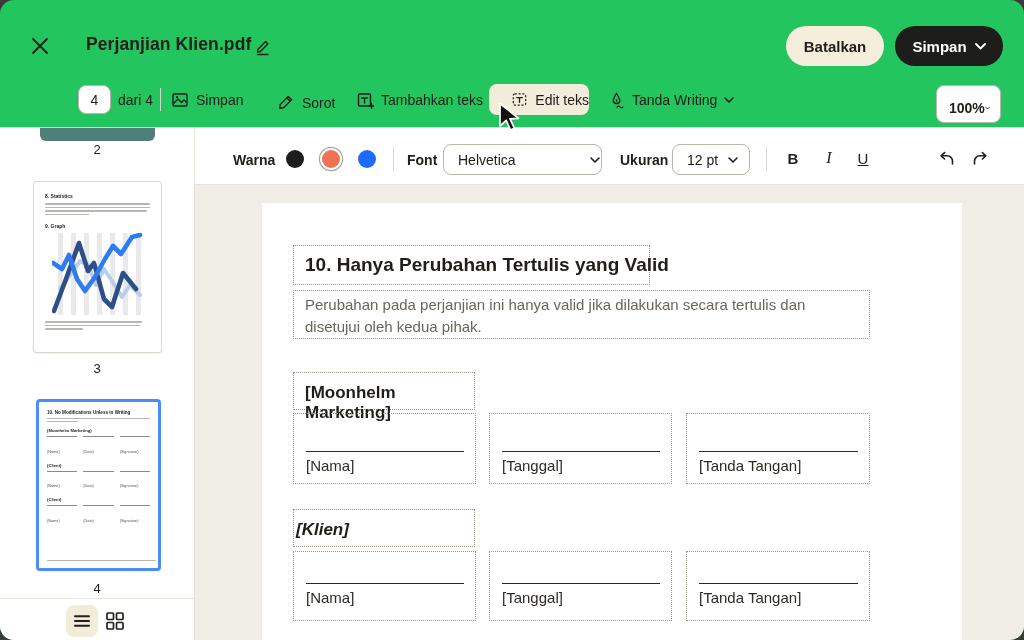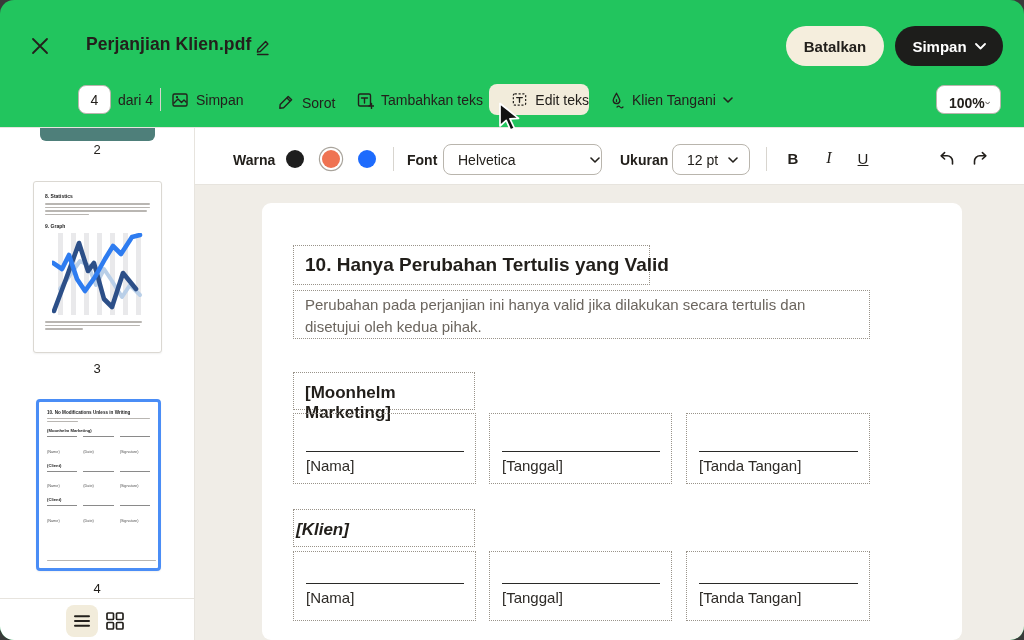--- a/index.html
+++ b/index.html
@@ -25,21 +25,21 @@
   .sidebar{position:absolute;left:0;top:128px;width:195px;height:512px;background:#fff;border-right:1px solid #e7e4de;box-sizing:border-box;}
   .pagelabel{position:absolute;width:100%;text-align:center;font-size:13px;color:#23201c;}
   .thumb{position:absolute;background:#fff;border:1px solid #dbd8d2;border-radius:3px;box-shadow:0 1px 2px rgba(0,0,0,.06);box-sizing:border-box;overflow:hidden;}
   .tbar{height:1.5px;background:#b9b6b2;margin-bottom:2px;border-radius:1px;}
   .tinyh{font-weight:bold;color:#222;}
   .sigcol{flex:1;}
   .sigcol .sline{border-top:1px solid #8a8a8a;margin-bottom:1.5px;}
   .sigcol .slab{font-size:3.8px;color:#555;white-space:nowrap;}
   
   .canvas{position:absolute;left:195px;top:185px;width:829px;height:455px;background:#f0ede7;}
-  .page{position:absolute;left:67px;top:18px;width:700px;height:437px;background:#fff;border-radius:9px;}
+  .page{position:absolute;left:67px;top:18px;width:700px;height:437px;background:#fff;}
   .dotbox{position:absolute;border:1.4px dotted #99938a;box-sizing:border-box;}
   .docheading{font-size:19px;font-weight:bold;color:#211e1a;white-space:nowrap;}
   .docpara{font-size:15px;line-height:22px;color:#6b655e;}
   .partylabel{font-size:17px;font-weight:bold;color:#211e1a;}
   .fieldlabel{font-size:15px;color:#2e2b27;}
   .sigline{position:absolute;border-top:1.6px solid #2a2a28;}
   .viewbtn{display:flex;align-items:center;justify-content:center;cursor:pointer;}
 </style>
 </head>
 <body>
@@ -105,27 +105,27 @@
       </svg>
     <span>Edit teks</span>
   </div>
 
   <div class="abs tool" style="left:607px;top:89px;height:22px;">
     <svg width="18" height="18" viewBox="0 0 18 18">
         <path d="M9.5 2.2 C8 5.2 6.6 6.8 6.2 9.4 A3.4 3.4 0 0 0 12.9 10 C12.6 7.3 11 5.2 9.5 2.2 Z" fill="none" stroke="#23201c" stroke-width="1.3" stroke-linejoin="round"></path>
         <path d="M9.5 8.2 L9.5 11.2" stroke="#23201c" stroke-width="1.2"></path>
         <path d="M10 16 q1.6-1.8 3 0 t3 0" fill="none" stroke="#23201c" stroke-width="1.2" stroke-linecap="round"></path>
       </svg>
-    <span>Klien Tangani</span>
+    <span>Tanda Writing</span>
     <svg width="10" height="6" viewBox="0 0 10 6">
         <path d="M1 1 L5 5 L9 1" fill="none" stroke="#23201c" stroke-width="1.6" stroke-linecap="round" stroke-linejoin="round"></path>
       </svg>
   </div>
 
-  <div class="abs seldrop" style="left:936px;top:85px;width:65px;height:29px;padding:7px 10px 0 12px;font-weight:bold;">
+  <div class="abs seldrop" style="left:936px;top:85px;width:65px;height:38px;padding:7px 10px 0 12px;font-weight:bold;">
     <span>100%</span>
     <svg width="10" height="6" viewBox="0 0 10 6">
         <path d="M1 1 L5 5 L9 1" fill="none" stroke="#23201c" stroke-width="1.6" stroke-linecap="round" stroke-linejoin="round"></path>
       </svg>
   </div>
 
   <div class="toolbar-border"></div>
 
   <div class="abs" style="left:195px;top:128px;width:829px;height:57px;background:#fff;border-bottom:1px solid #e7e4de;box-sizing:border-box;">
     <div class="abs fmtlabel" style="left:38px;top:24px;">Warna</div>

